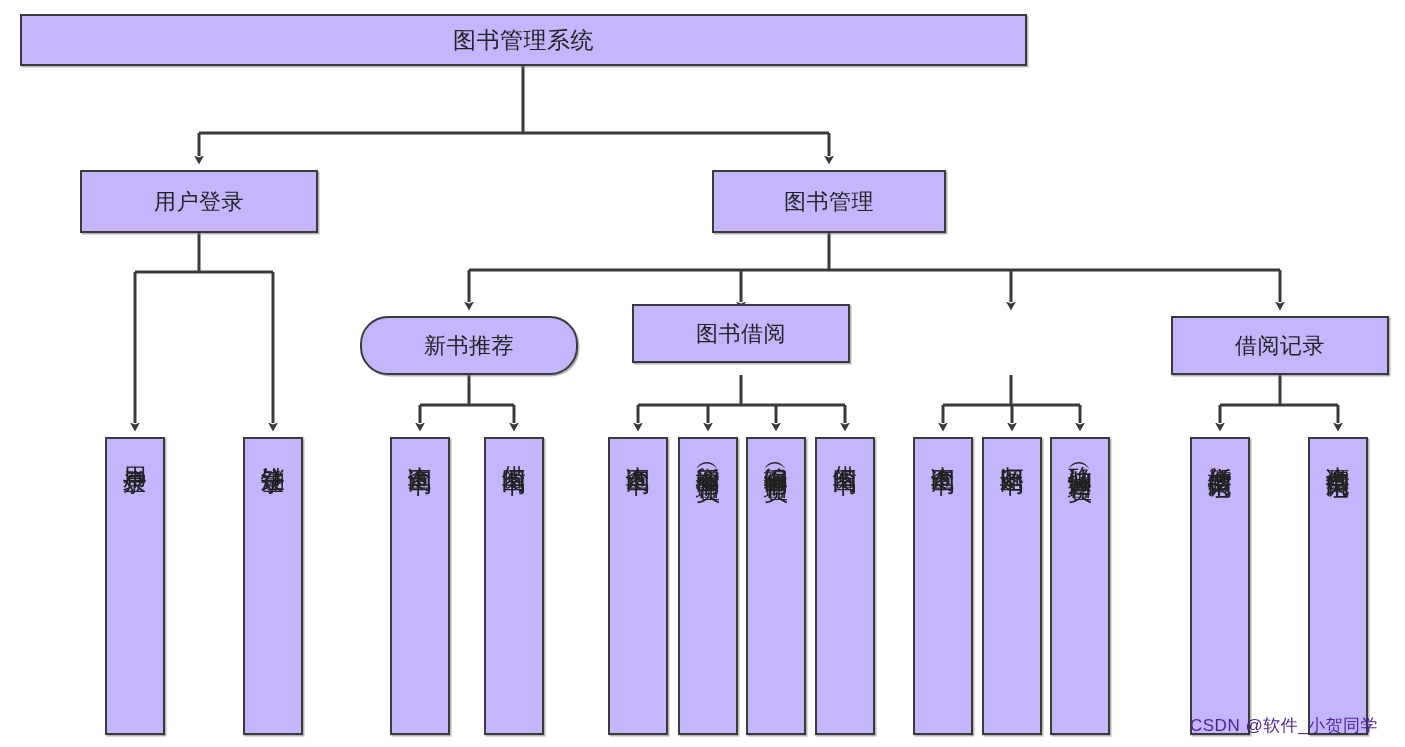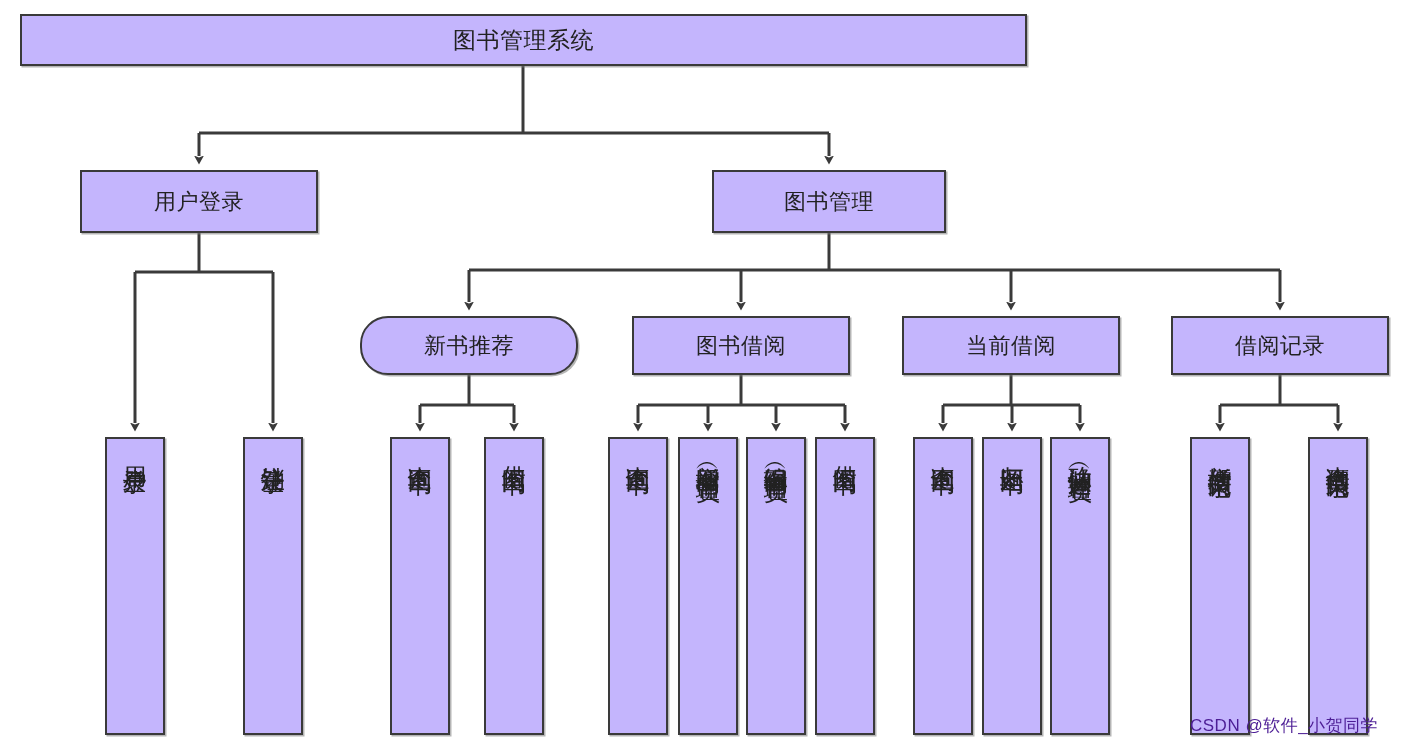--- a/index.html
+++ b/index.html
@@ -133,25 +133,22 @@
   <div class="node horiz" style="left:80px; top:170px; width:238px; height:63px;">
     <span class="label">用户登录</span>
   </div>
   <div class="node horiz" style="left:712px; top:170px; width:234px; height:63px;">
     <span class="label">图书管理</span>
   </div>
 
   <div class="node horiz" style="left:360px; top:316px; width:218px; height:59px;border-radius:28px;">
     <span class="label">新书推荐</span>
   </div>
-  <div class="node horiz" style="left:632px; top:316px; width:218px; height:59px;">
+  <div class="node horiz" style="left:632px; top:304px; width:218px; height:59px;">
     <span class="label">图书借阅</span>
-  </div>
-  <div class="node horiz" style="left:902px; top:316px; width:218px; height:59px;">
-    <span class="label">当前借阅</span>
   </div>
   <div class="node horiz" style="left:1171px; top:316px; width:218px; height:59px;">
     <span class="label">借阅记录</span>
   </div>
 
   <div class="node vert" style="left:105px; top:437px; width:60px; height:298px;">
     <span class="label">用户登录</span>
   </div>
   <div class="node vert" style="left:243px; top:437px; width:60px; height:298px;">
     <span class="label">注销登录</span>

